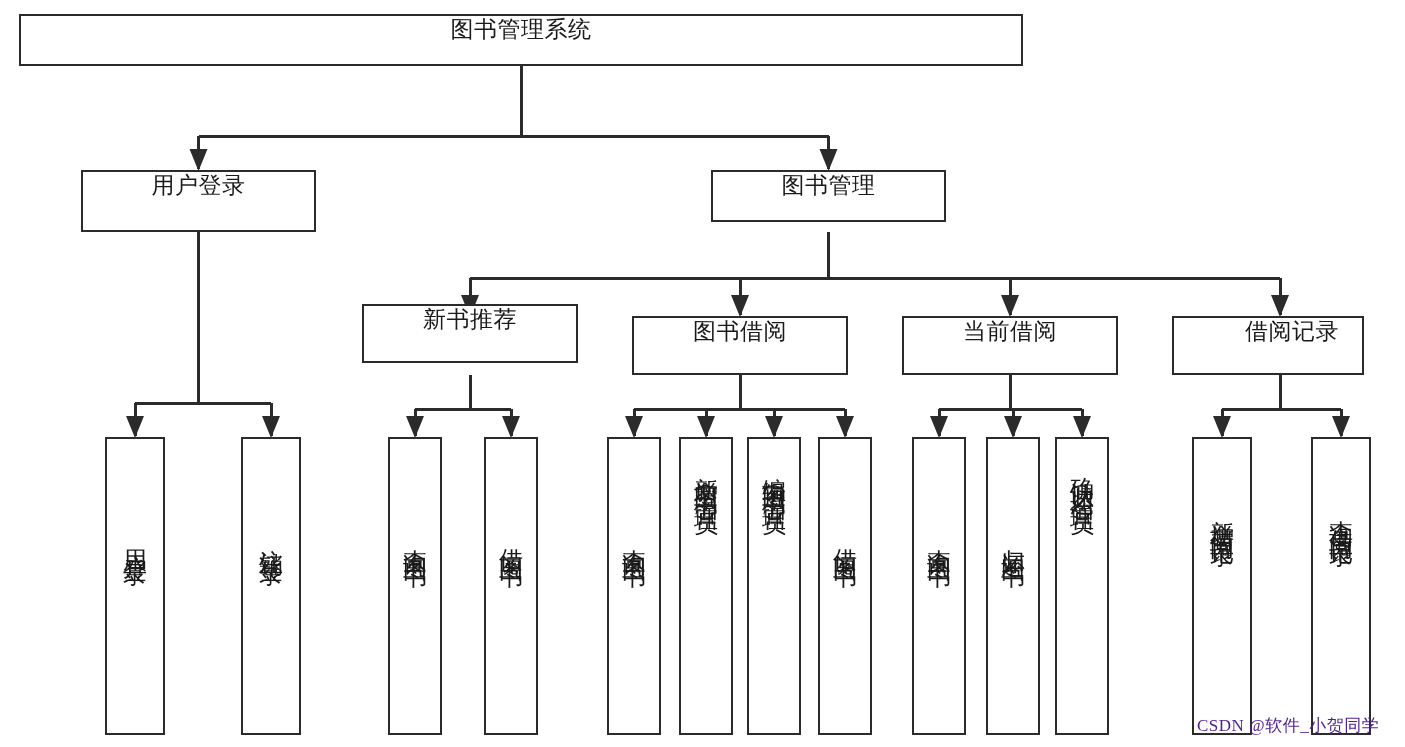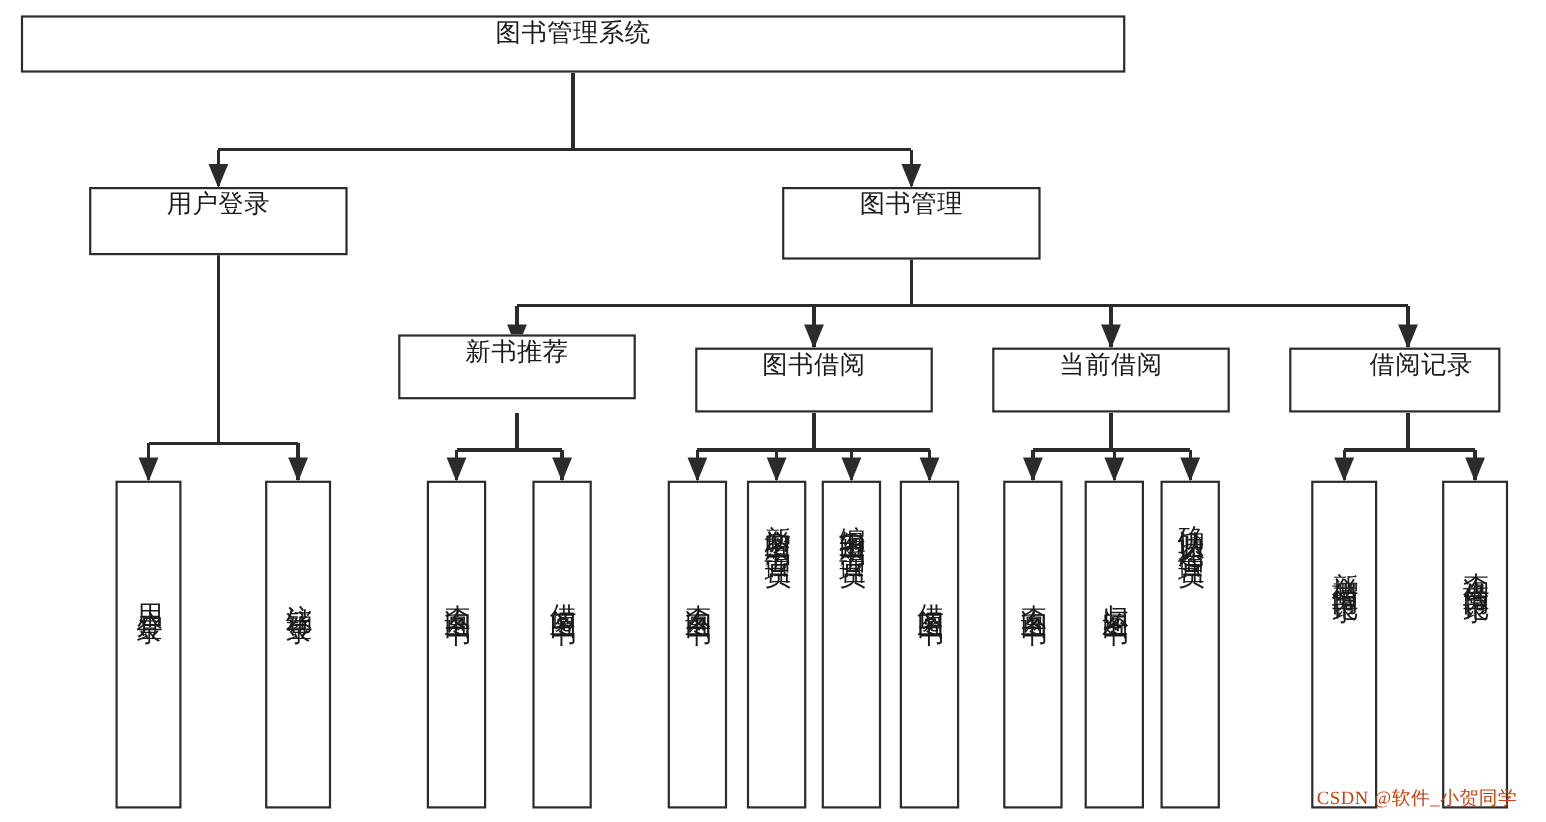--- a/index.html
+++ b/index.html
@@ -60,21 +60,21 @@
     writing-mode: vertical-rl;
     text-orientation: upright;
     font-size: 24px;
     letter-spacing: 5px;
     line-height: 1;
     white-space: nowrap;
   }
   .watermark {
     position: absolute;
     font-size: 17px;
-    color: #c2410c;
+    color: #4c1d95;
     letter-spacing: 0.5px;
     white-space: nowrap;
     z-index: 5;
     font-family: "Liberation Serif", "DejaVu Serif", serif;
     text-align: center;
   }
 </style>
 </head>
 <body>
 
@@ -135,21 +135,21 @@
       <polygon points="1332,416 1350,416 1341,438" fill="#2b2b2b"></polygon>
     </svg>
 
   <div class="node root horiz" style="left: 19px; top: 14px; width: 1004px; height: 52px;">
     <span class="label">图书管理系统</span>
   </div>
 
   <div class="node horiz" style="left: 81px; top: 170px; width: 235px; height: 62px;">
     <span class="label">用户登录</span>
   </div>
-  <div class="node horiz" style="left: 711px; top: 170px; width: 235px; height: 66px;">
+  <div class="node horiz" style="left: 711px; top: 170px; width: 235px; height: 52px;">
     <span class="label">图书管理</span>
   </div>
 
   <div class="node horiz" style="left: 362px; top: 304px; width: 216px; height: 59px;">
     <span class="label">新书推荐</span>
   </div>
   <div class="node horiz" style="left: 902px; top: 316px; width: 216px; height: 59px;">
     <span class="label">当前借阅</span>
   </div>
   <div class="node horiz" style="left: 632px; top: 316px; width: 216px; height: 59px;">

